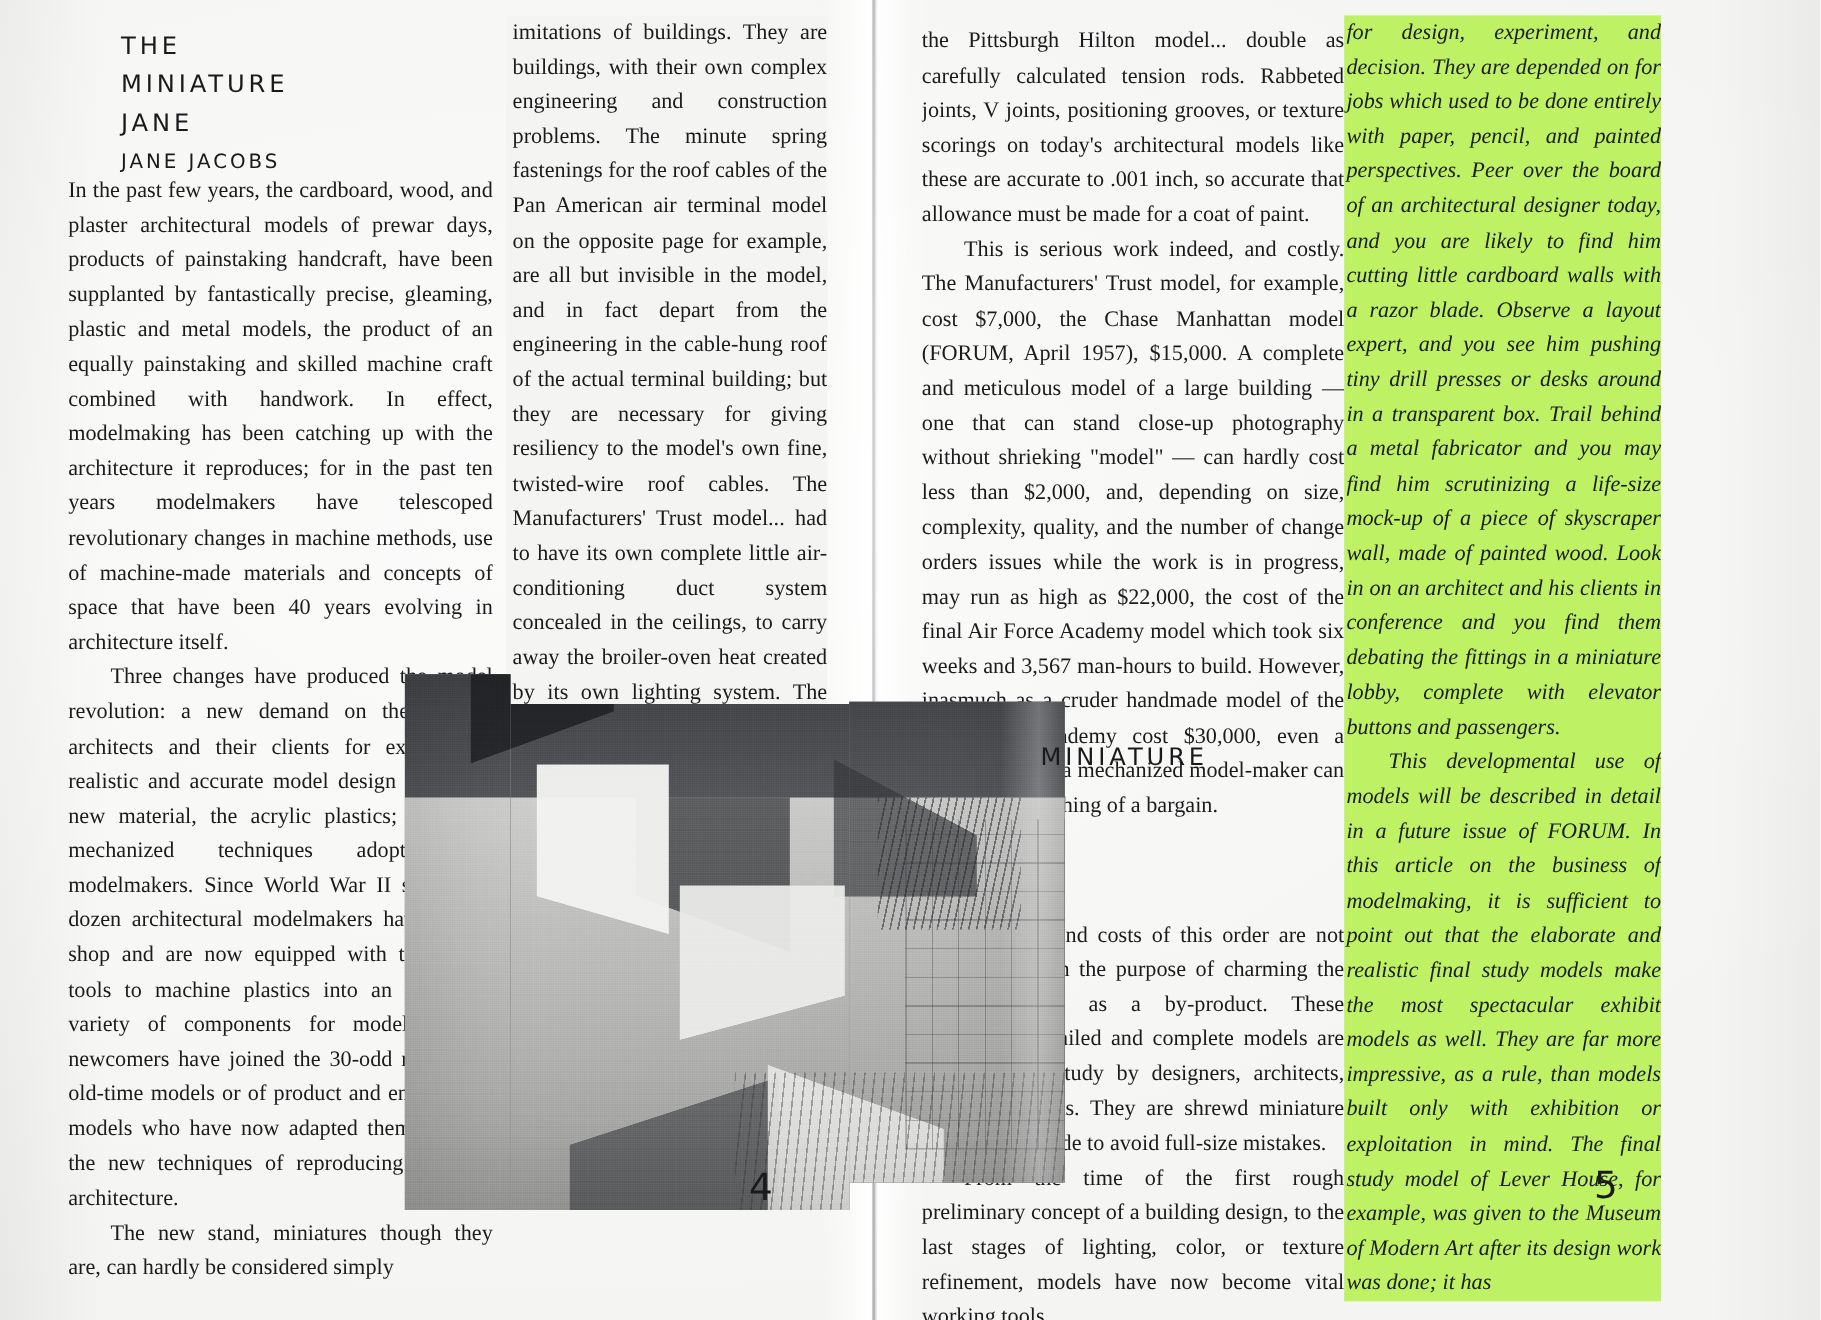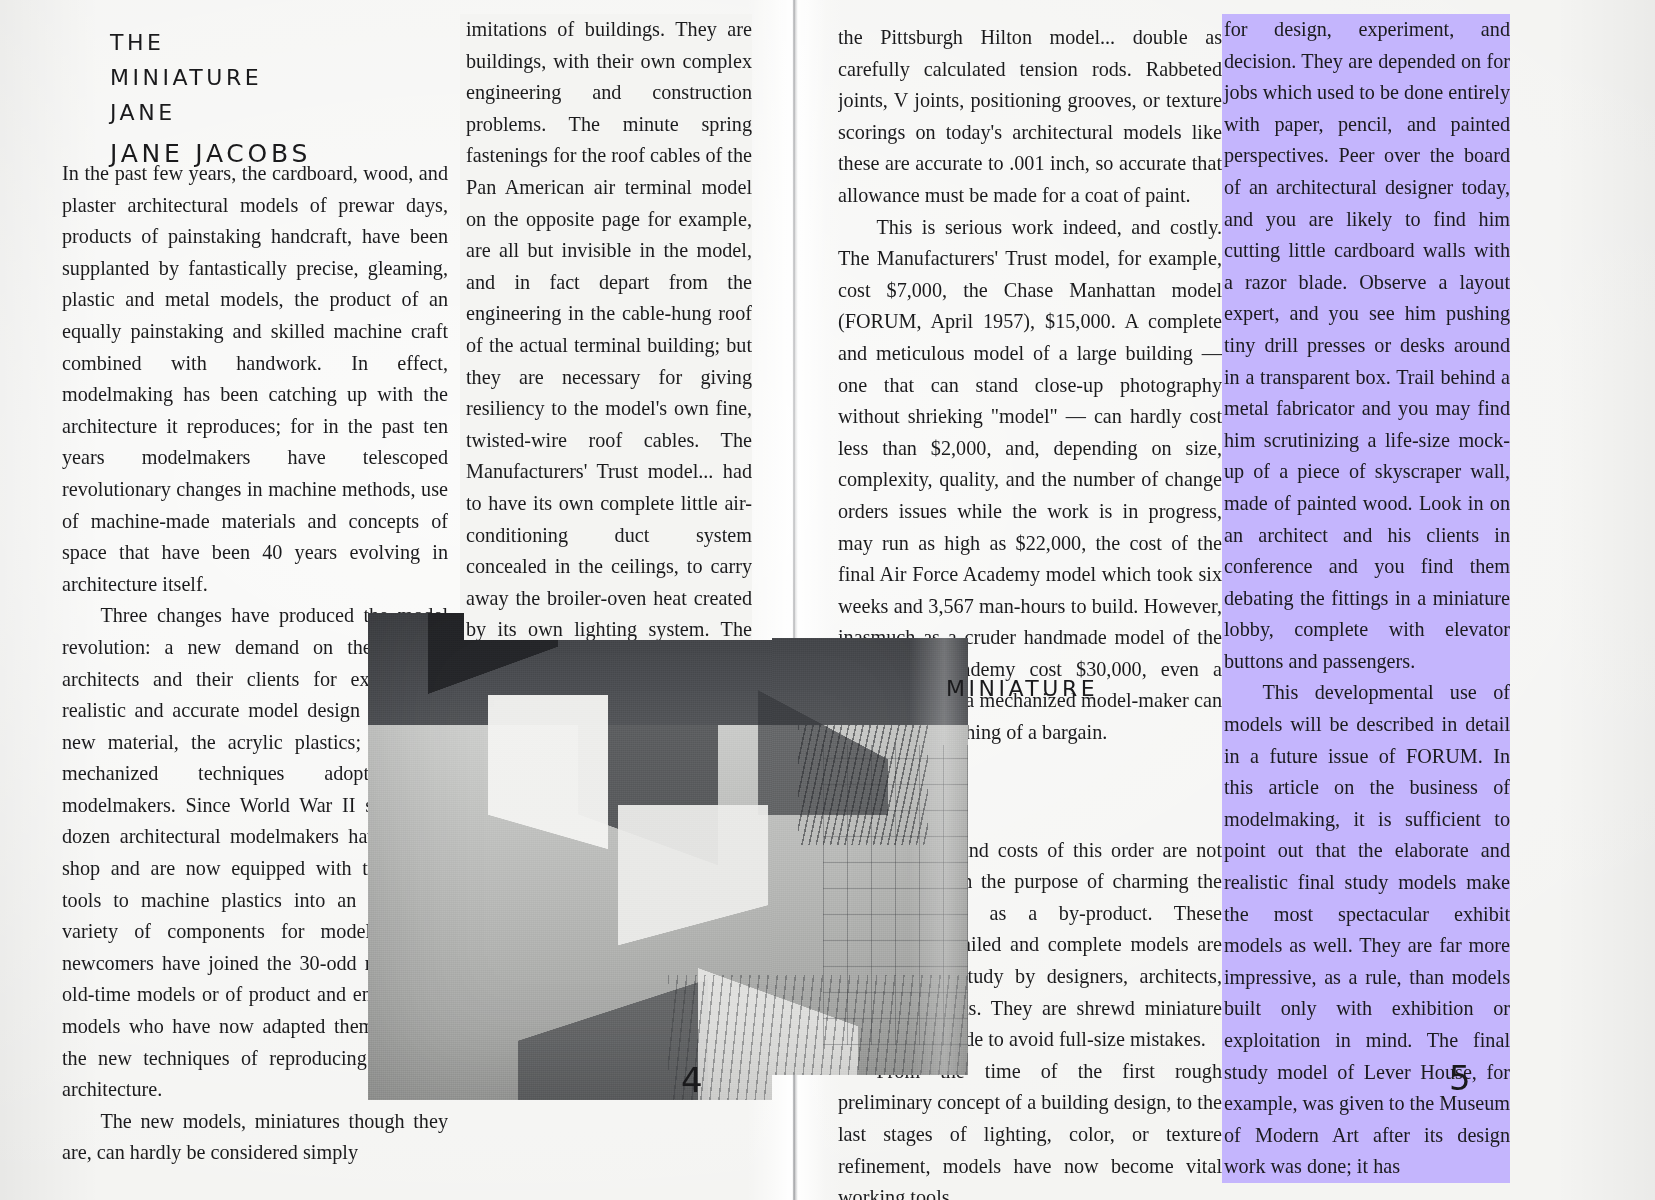--- a/index.html
+++ b/index.html
@@ -78,21 +78,21 @@
     overflow: hidden;
     background: transparent;
   }
   .col p { margin: 0; }
   .col p + p { text-indent: 1.9em; }
 
   
   .col.opaque { background: #f4f4f2; }
 
   
-  .col.rightpage.opaque { background: #c4b5fd; }
+  .col.rightpage.opaque { background: #bef264; font-style: italic; }
 
   #col1 { left: 62px;  top: 158px; width: 386px; }
   #col2 { left: 460px; top: 14px;  width: 286px; padding-left: 6px; }
   #col3 { left: 838px; top: 22px;  width: 384px; }
   #col4 { left: 1222px;top: 14px;  width: 286px; padding-left: 2px; }
 
   #col2, #col4 { z-index: 6; }
   #col1, #col3 { z-index: 4; }
 
   
@@ -105,21 +105,21 @@
     font-size: 22px;
   }
   #title-block {
     position: absolute;
     left: 110px;
     top: 26px;
     width: 420px;
     z-index: 7;
   }
   #title-block .byline {
-    font-size: 25px;
+    font-size: 18px;
     letter-spacing: 0.15em;
     margin-top: 4px;
   }
   #subhead-investments {
     position: absolute;
     left: 946px;
     top: 672px;
     width: 290px;
     z-index: 8;
     font-size: 22.5px;
@@ -244,21 +244,21 @@
   <div id="title-block">
     <div class="display">THE</div>
     <div class="display">MINIATURE</div>
     <div class="display">JANE</div>
     <div class="display byline">JANE JACOBS</div>
   </div>
 
   <div id="col1" class="col">
     <p>In the past few years, the cardboard, wood, and plaster architectural models of prewar days, products of painstaking handcraft, have been supplanted by fantastically precise, gleaming, plastic and metal models, the product of an equally painstaking and skilled machine craft combined with handwork. In effect, modelmaking has been catching up with the architecture it reproduces; for in the past ten years modelmakers have telescoped revolutionary changes in machine methods, use of machine-made materials and concepts of space that have been 40 years evolving in architecture itself.</p>
     <p>Three changes have produced the model revolution: a new demand on the part of architects and their clients for exceedingly realistic and accurate model design studies; a new material, the acrylic plastics; and new mechanized techniques adopted by modelmakers. Since World War II some two dozen architectural modelmakers have set up shop and are now equipped with the power tools to machine plastics into an enormous variety of components for models. These newcomers have joined the 30-odd makers of old-time models or of product and engineering models who have now adapted themselves to the new techniques of reproducing the new architecture.</p>
-    <p>The new models, miniatures though they are, can hardly be considered simply</p>
+    <p>The new stand, miniatures though they are, can hardly be considered simply</p>
   </div>
 
   <div id="col2" class="col opaque">
     <p>imitations of buildings. They are buildings, with their own complex engineering and construction problems. The minute spring fastenings for the roof cables of the Pan American air terminal model on the opposite page for example, are all but invisible in the model, and in fact depart from the engineering in the cable-hung roof of the actual terminal building; but they are necessary for giving resiliency to the model's own fine, twisted-wire roof cables. The Manufacturers' Trust model... had to have its own complete little air-conditioning duct system concealed in the ceilings, to carry away the broiler-oven heat created by its own lighting system. The columns of</p>
   </div>
 
   <div id="photo-collage">
     <div class="panel" id="panel-a">
       <div class="scene"></div>
       <div class="grain"></div>

